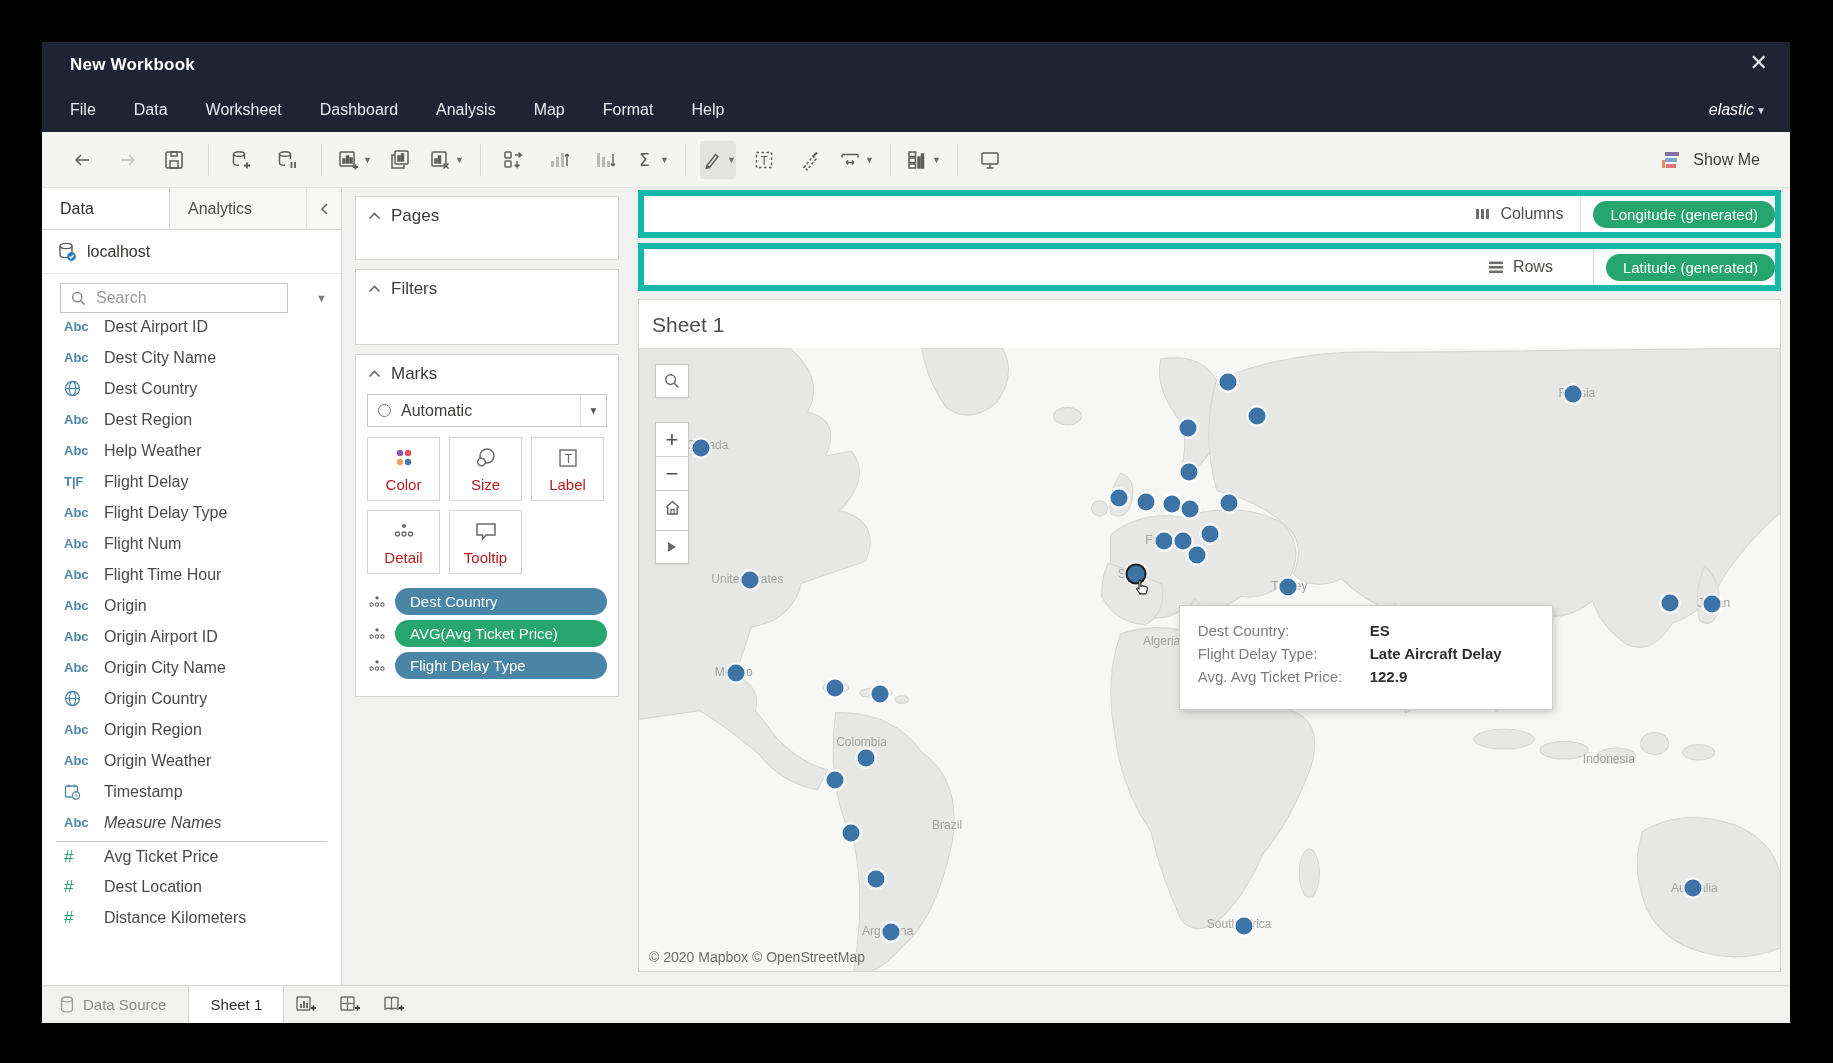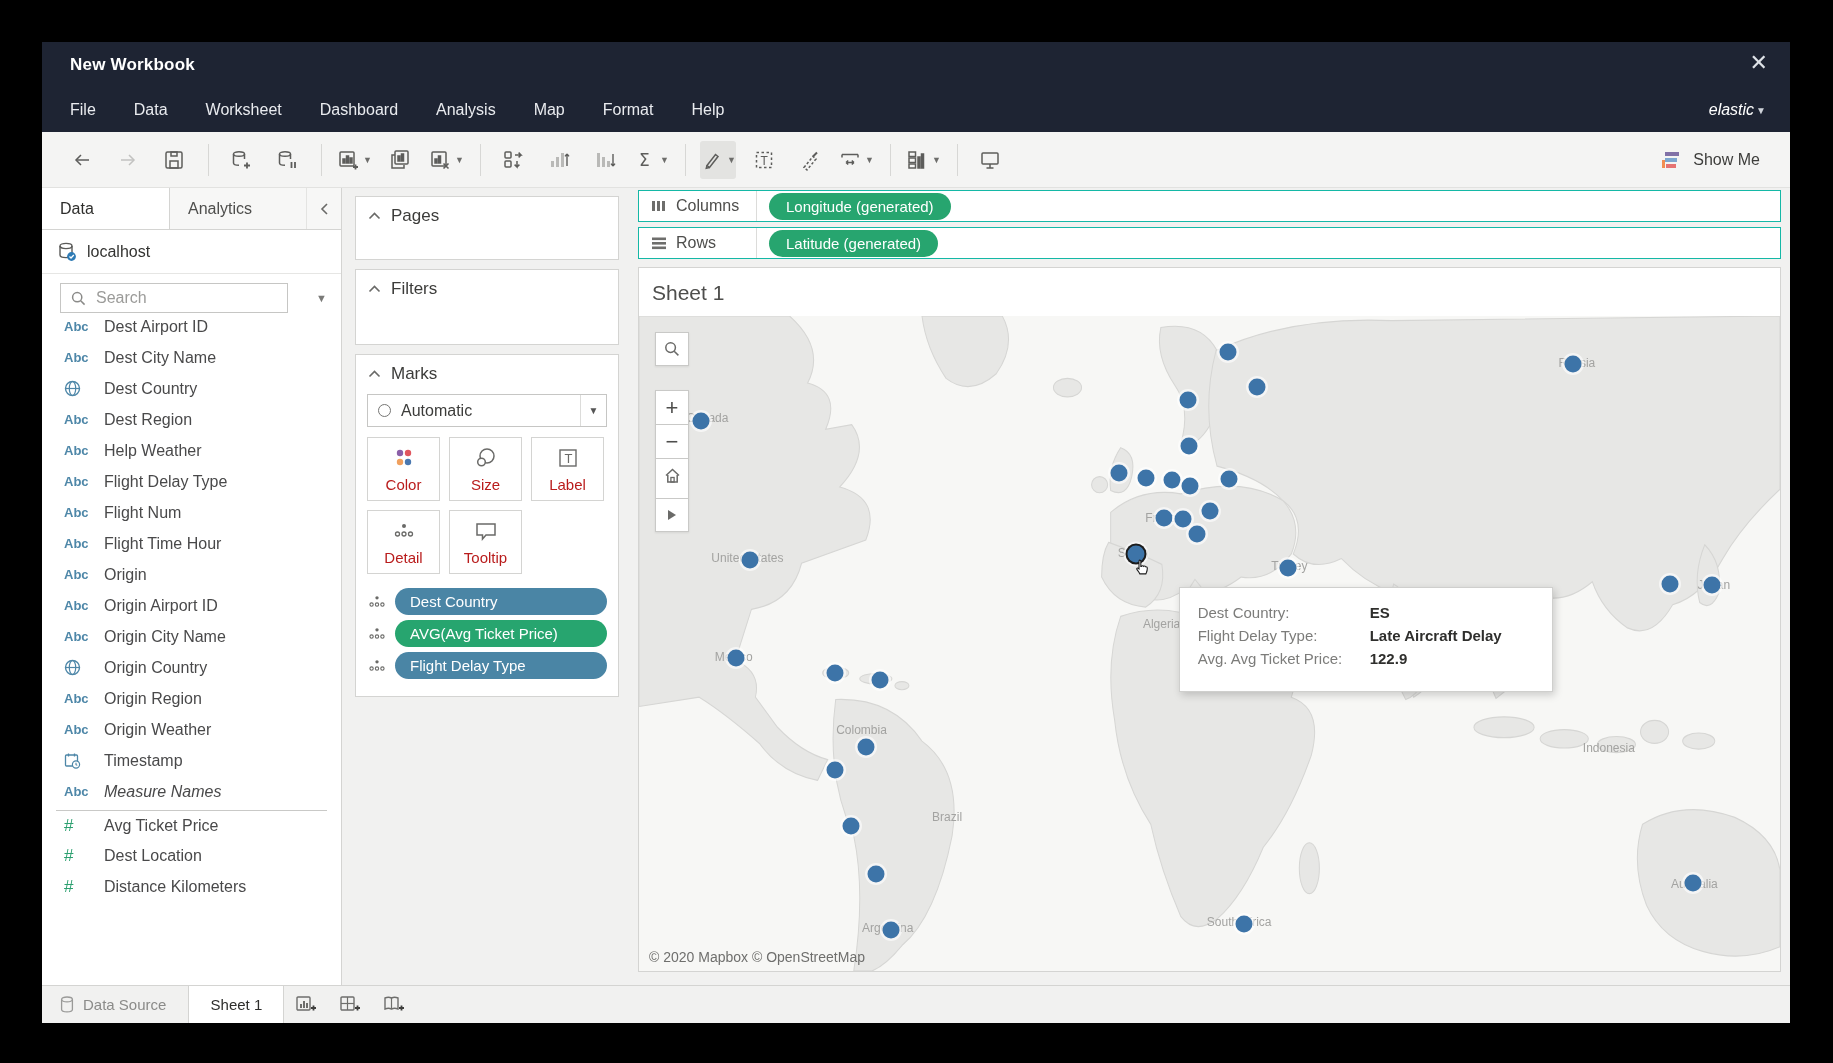--- a/index.html
+++ b/index.html
@@ -65,21 +65,21 @@
   .mark-select .msel-label { font-size:16px; color:#3c3c3a;text-align:right; }
   .mark-select .dd { position:absolute; right:0; top:0; bottom:0; width:26px; border-left:1px solid #dcdcda; display:flex; align-items:center; justify-content:center; color:#555; font-size:10px; }
   .mbtn-grid { display:flex; flex-wrap:wrap; gap:9px; margin-bottom:14px; }
   .mbtn { width:73px; height:64px; border:1px solid #d4d4d2; display:flex; flex-direction:column; align-items:center; justify-content:center; gap:6px; }
   .mbtn .mlabel { font-size:15px; color:#b91c1c; }
   .pill-row { display:flex; align-items:center; margin-bottom:5px; gap:8px; }
   .pill-row .pill { flex:1; height:27px; border-radius:14px; color:#fff; font-size:15px; display:flex; align-items:center; padding-left:15px; }
 
   
   .right { flex:1; display:flex; flex-direction:column; padding:2px 9px 13px 9px; min-width:0; }
-  .shelf { height:32px; background:#fff; border:1px solid #14b8a6; display:flex; align-items:center; margin-bottom:5px; flex:none; }
+  .shelf { height:48px; background:#fff; border:6px solid #14b8a6; display:flex; align-items:center; margin-bottom:5px; flex:none;justify-content:flex-end; }
   .shelf-label { width:118px; display:flex; align-items:center; gap:9px; padding-left:12px; border-right:1px solid #dcdcda; align-self:stretch; }
   .shelf-label .stext { font-size:16px; color:#4e4e4c; }
   .gpill { height:27px; border-radius:14px; color:#fff; font-size:15px; display:flex; align-items:center; padding:0 17px; margin-left:12px; }
   .sheet-card { flex:1; background:#fff; border:1px solid #d4d4d2; margin-top:3px; display:flex; flex-direction:column; min-height:0; }
   .sheet-title { font-size:21px; color:#4e4e4c; padding:13px 0 11px 13px; flex:none; }
   .map { flex:1; position:relative; overflow:hidden; background:#f6f6f4; }
   .map svg.basemap { position:absolute; inset:0; width:100%; height:100%; }
   .map-label { position:absolute; transform:translate(-50%,-50%); font-size:12px; color:#a3a3a1; white-space:nowrap; pointer-events:none; }
   .dot { position:absolute; width:17px; height:17px; border-radius:50%; background:#3d74a8; transform:translate(-50%,-50%); box-shadow:0 0 0 2.5px rgba(255,255,255,.6); }
   .dot.hovered { box-shadow:0 0 0 2px #1c1c1c, 0 0 0 4px rgba(255,255,255,.6); }
@@ -365,20 +365,24 @@
             </span>
             <span class="flabel">Dest Country</span>
           </div>
           <div class="frow">
             <span class="ficon blue">Abc</span>
             <span class="flabel">Dest Region</span>
           </div>
           <div class="frow">
             <span class="ficon blue">Abc</span>
             <span class="flabel">Help Weather</span>
+          </div>
+          <div class="frow">
+            <span class="ficon blue">T|F</span>
+            <span class="flabel">Flight Delay</span>
           </div>
           <div class="frow">
             <span class="ficon blue">Abc</span>
             <span class="flabel">Flight Delay Type</span>
           </div>
           <div class="frow">
             <span class="ficon blue">Abc</span>
             <span class="flabel">Flight Num</span>
           </div>
           <div class="frow">

